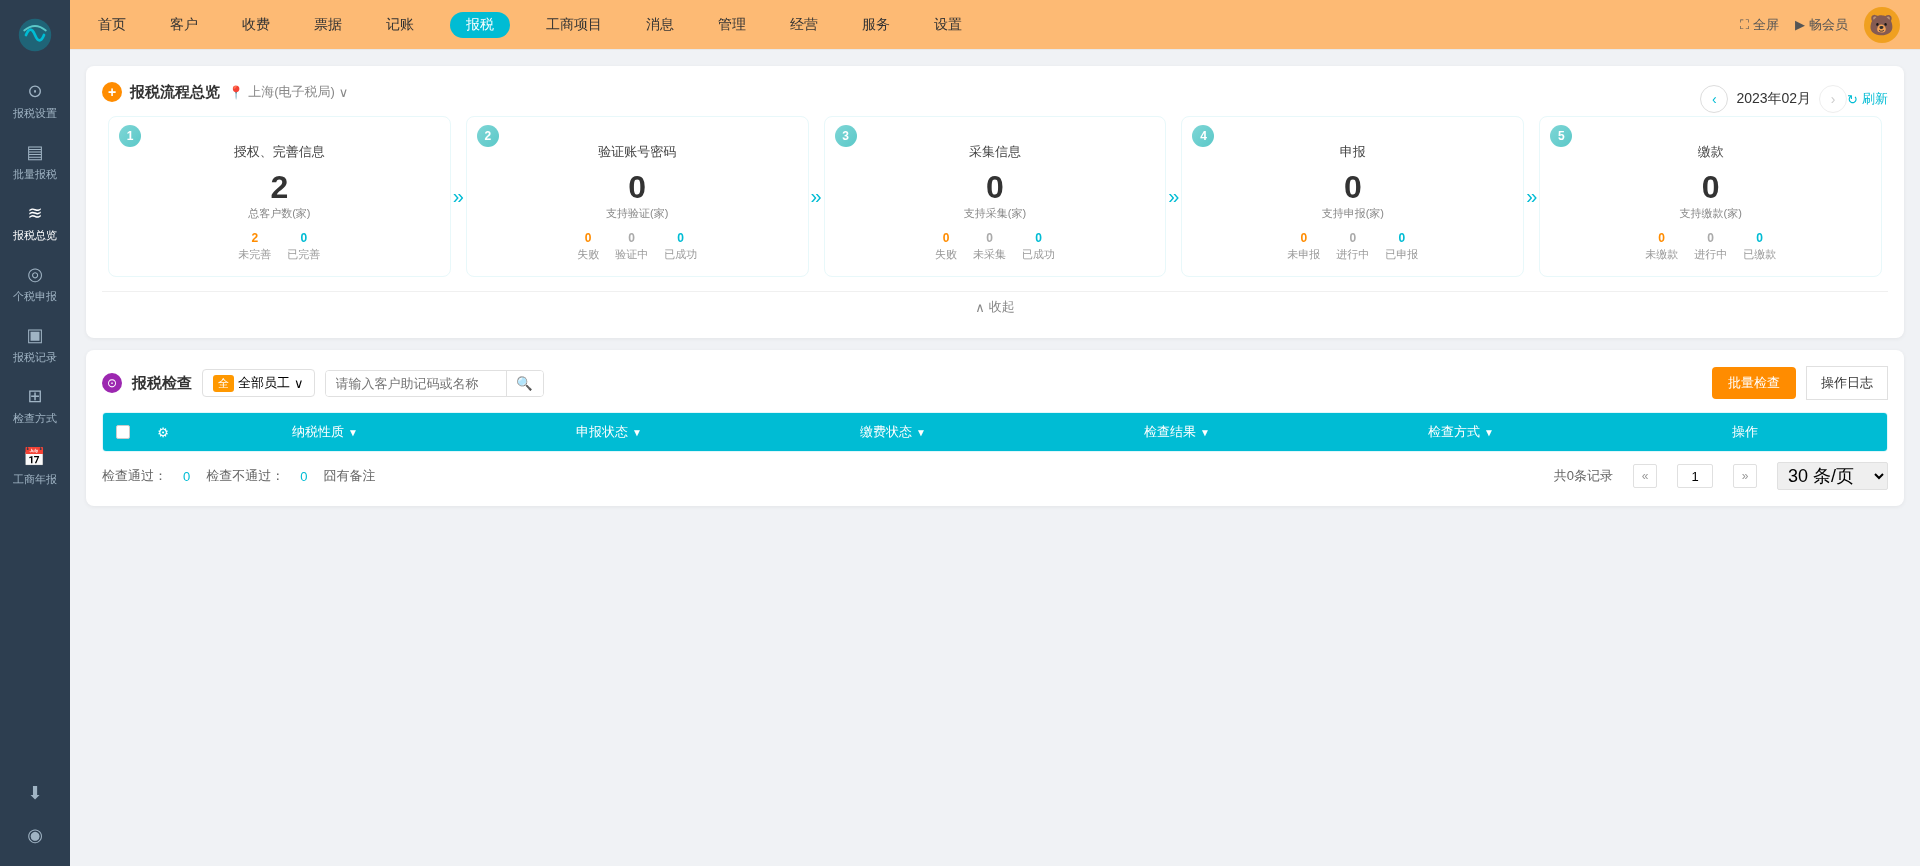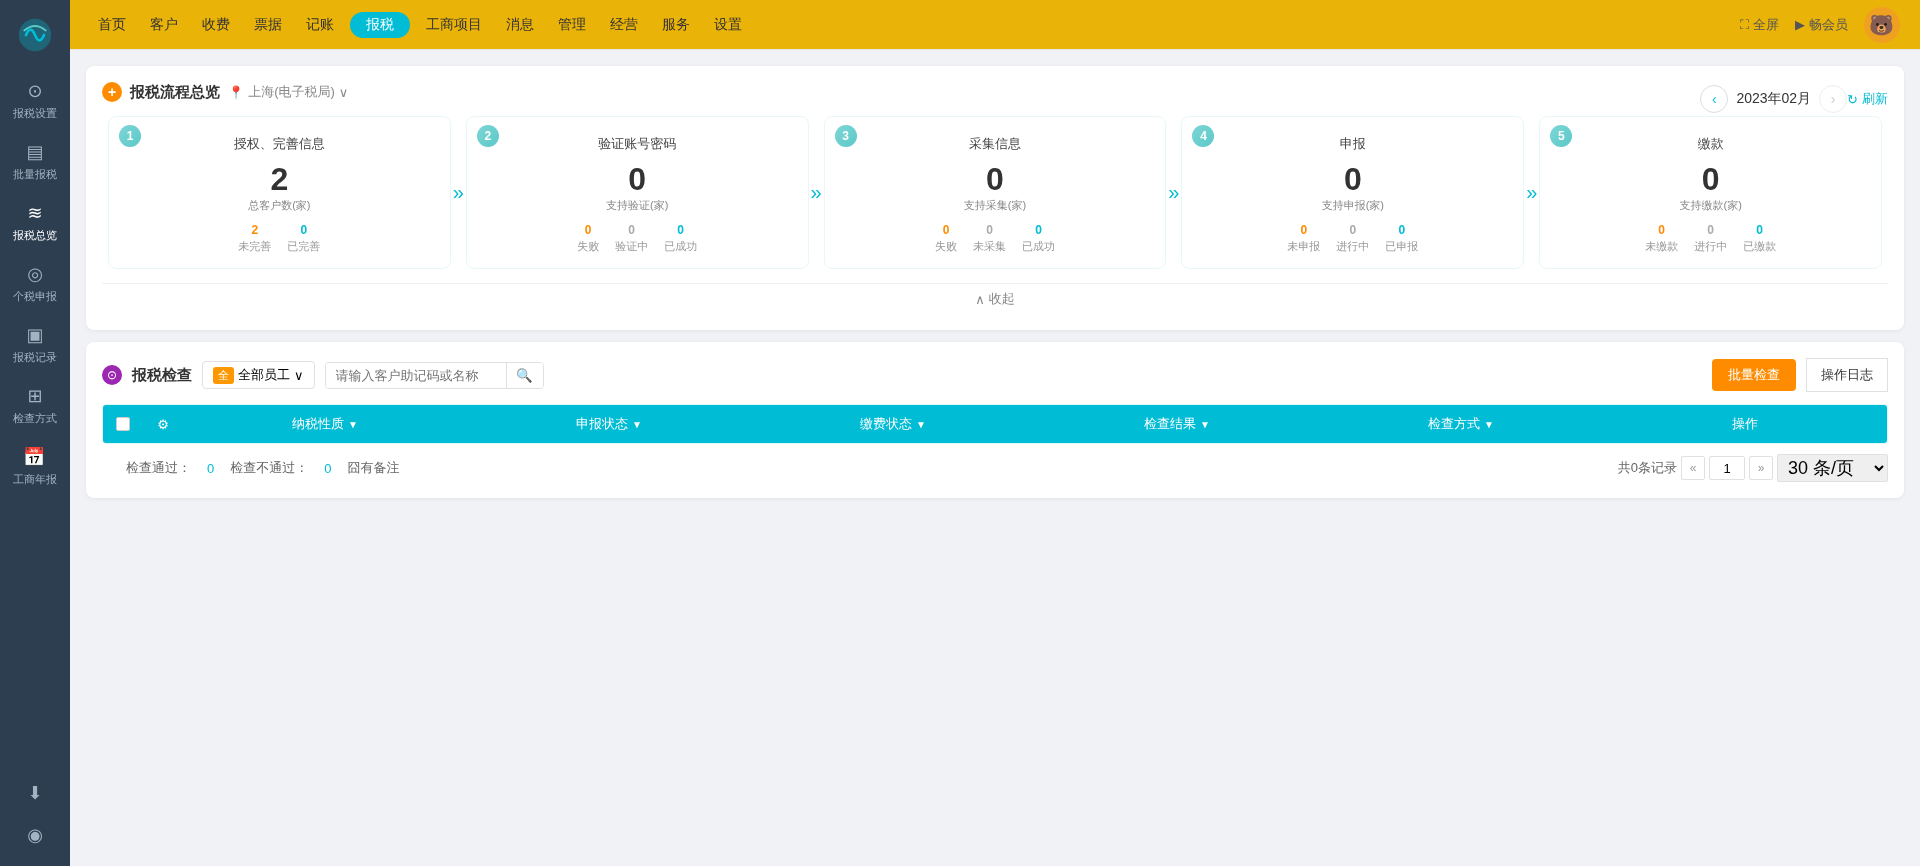--- a/index.html
+++ b/index.html
@@ -43,27 +43,27 @@
       width: 100%;
       display: flex;
       flex-direction: column;
       align-items: center;
       padding-bottom: 10px;
     }
 
     
     .main-container { flex: 1; display: flex; flex-direction: column; overflow: hidden; }
     .top-nav {
-      background: #eab308;
+      background: #fdba74;
       height: 50px;
       display: flex;
       align-items: center;
       padding: 0 20px;
       border-bottom: 1px solid #e8e8e8;
-      gap: 8px;
+      gap: 28px;
       flex-shrink: 0;
     }
     .nav-item {
       color: #333;
       cursor: pointer;
       font-size: 14px;
       padding: 4px 8px;
       border-radius: 4px;
     }
     .nav-item.active { background: #00bcd4; color: #fff; border-radius: 16px; padding: 4px 16px; }
@@ -108,21 +108,21 @@
       height: 22px;
       background: linear-gradient(135deg, #7ed6d6, #5bc8c8);
       color: #fff;
       border-radius: 50%;
       font-size: 12px;
       display: flex;
       align-items: center;
       justify-content: center;
       font-weight: bold;
     }
-    .flow-step-title { font-size: 13px; color: #444; text-align: center; margin-top: 4px; margin-bottom: 8px; }
+    .flow-step-title { font-size: 13px; color: #444; text-align: center; margin-top: 12px; margin-bottom: 8px; }
     .flow-step-count { font-size: 32px; font-weight: bold; color: #333; text-align: center; }
     .flow-step-desc { font-size: 11px; color: #888; text-align: center; margin-bottom: 10px; }
     .flow-step-stats { display: flex; justify-content: center; gap: 16px; font-size: 12px; }
     .stat-item { display: flex; flex-direction: column; align-items: center; gap: 2px; }
     .stat-num { font-weight: 600; }
     .stat-num.orange { color: #ff8c00; }
     .stat-num.gray { color: #aaa; }
     .stat-num.teal { color: #00bcd4; }
     .stat-label { color: #999; font-size: 11px; }
     .flow-arrow {
@@ -220,23 +220,22 @@
     .link-teal { color: #00bcd4; cursor: pointer; text-decoration: none; }
 
     
     .table-footer {
       display: flex;
       align-items: center;
       padding: 10px 0 0;
       font-size: 13px;
       color: #666;
       gap: 16px;
-      margin-left: 24px;
-    }
-    .footer-right { margin-left: auto; display: flex; align-items: center; gap: 4px; }
+    }
+    .footer-right { margin-left: auto; display: flex; align-items: center; gap: 20px; }
     .page-btn { width: 24px; height: 24px; border: 1px solid #e0e0e0; background: #fff; cursor: pointer; border-radius: 2px; display: flex; align-items: center; justify-content: center; color: #999; font-size: 12px; }
     .page-input { width: 36px; height: 24px; border: 1px solid #e0e0e0; text-align: center; font-size: 13px; border-radius: 2px; }
     .per-page-select { border: 1px solid #e0e0e0; border-radius: 2px; padding: 2px 6px; font-size: 18px; cursor: pointer; }
 
     
     .checkbox { width: 14px; height: 14px; border: 1px solid #ccc; background: #fff; border-radius: 2px; cursor: pointer; }
 
     
     .orange-circle { width: 20px; height: 20px; background: #ff8c00; border-radius: 50%; display: flex; align-items: center; justify-content: center; color: #fff; font-size: 14px; font-weight: bold; }
     .purple-circle { width: 20px; height: 20px; background: #9c27b0; border-radius: 50%; display: flex; align-items: center; justify-content: center; color: #fff; font-size: 12px; }

